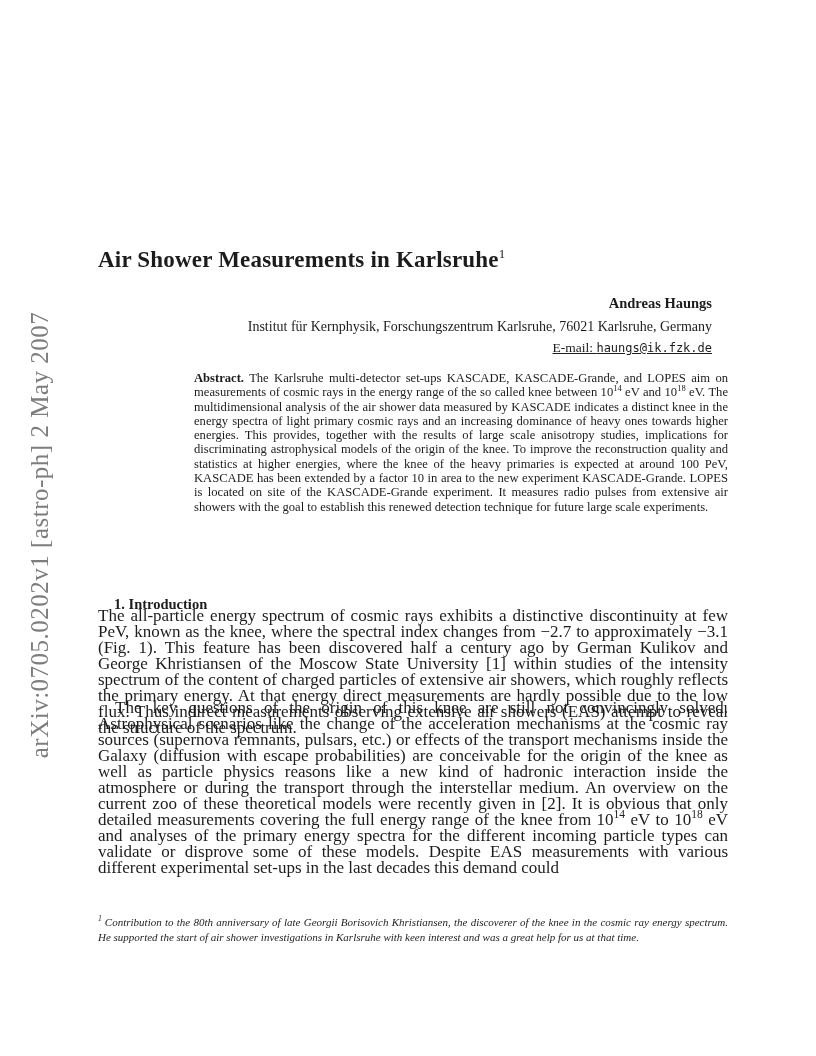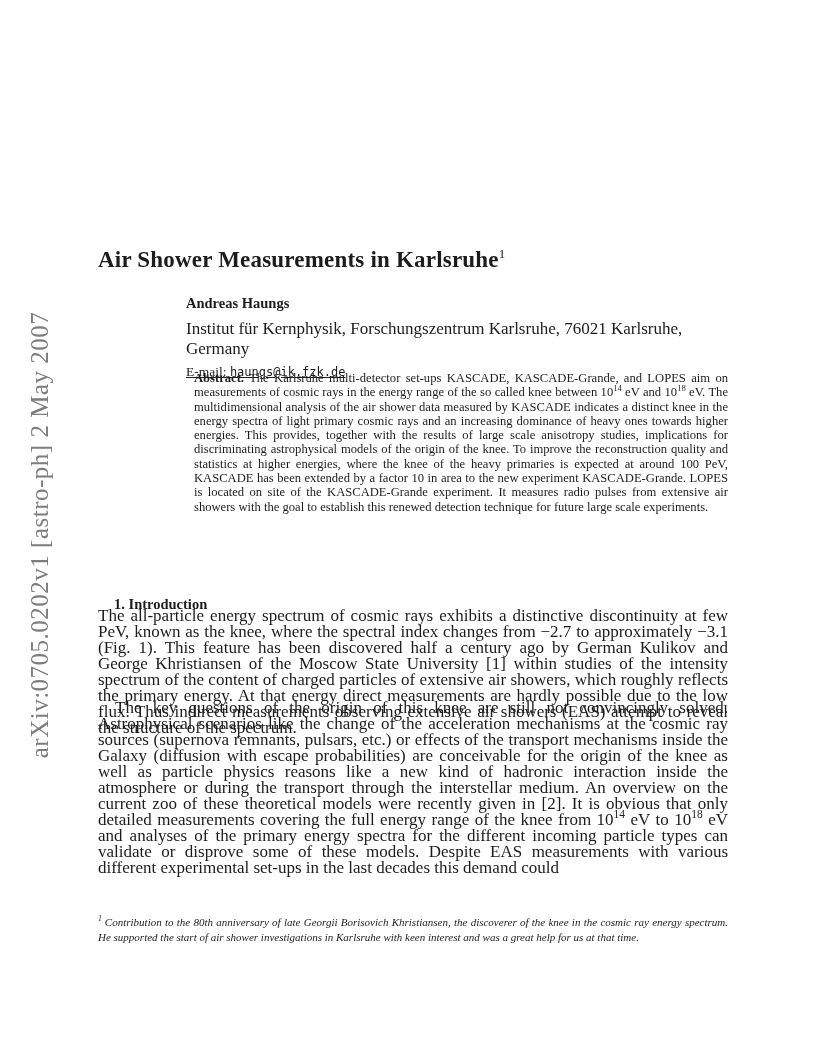--- a/index.html
+++ b/index.html
@@ -46,30 +46,31 @@
   }
   .title .title-sup {
     font-size: 13px;
     font-weight: normal;
     vertical-align: super;
     line-height: 0;
   }
   .author-block {
     position: absolute;
     top: 295px;
-    left: 88px;
+    left: 80px;
     width: 534px;
+    text-align: right;
   }
   .author-name {
     font-size: 14.5px;
     font-weight: bold;
     margin-bottom: 7px;
   }
   .affiliation {
-    font-size: 17px;
+    font-size: 14px;
     margin-bottom: 5px;
   }
   .email-line {
     font-size: 13.5px;
     text-decoration: underline;
   }
   .mono {
     font-family: "DejaVu Sans Mono", monospace;
     font-size: 12px;
   }

